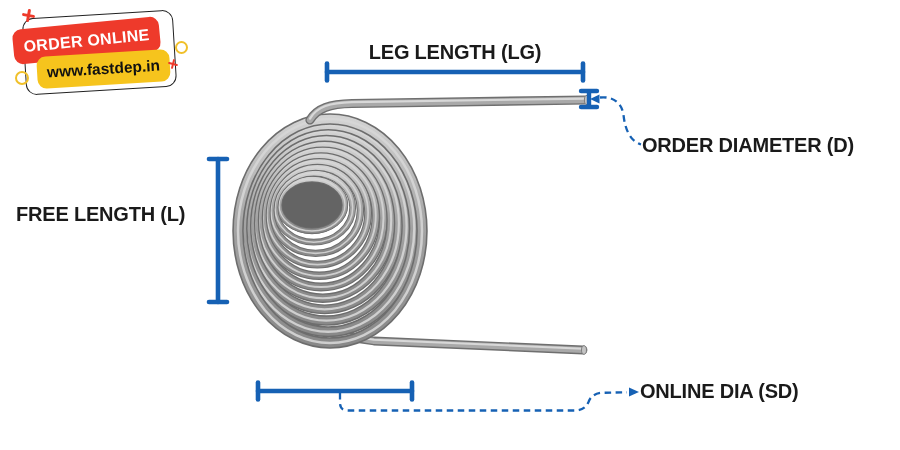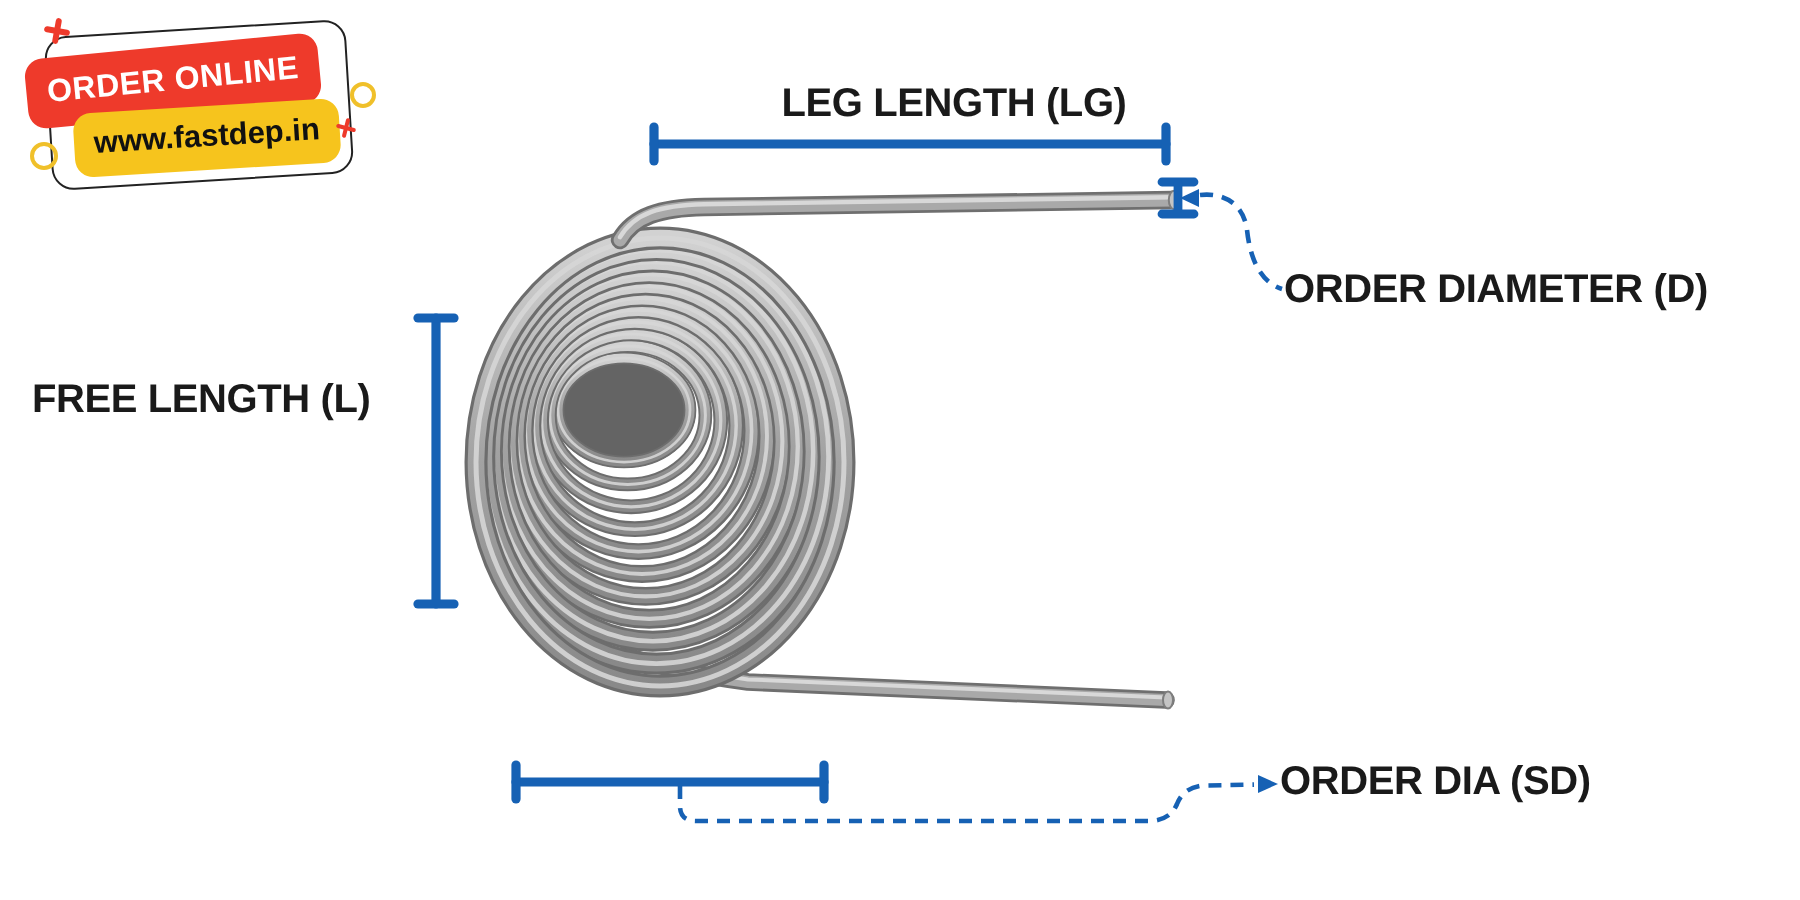--- a/index.html
+++ b/index.html
@@ -5,23 +5,23 @@
   html,body{margin:0;padding:0;background:#ffffff;}
   .canvas{
     position:relative;width:900px;height:450px;background:#ffffff;overflow:hidden;
     font-family:"Liberation Sans",sans-serif;
   }
   
   .dim-label{
     position:absolute;font-weight:700;font-size:20px;letter-spacing:-0.2px;
     color:var(--label-text,#1a1a1a);white-space:nowrap;line-height:24px;
   }
-  #leg-label{left:477px;top:40px;transform:translateX(-50%);}
+  #leg-label{left:455px;top:40px;transform:translateX(-50%);}
   #wire-label{left:642px;top:133px;}
-  #free-label{left:16px;top:188px;}
+  #free-label{left:16px;top:202px;}
   #sd-label{left:640px;top:379px;}
 
   
   .badge{position:absolute;left:0;top:0;width:215px;height:110px;}
   .badge-outline{
     position:absolute;left:24px;top:14px;width:149px;height:75px;
     border:1.8px solid var(--badge-outline,#222);border-radius:11px;
     transform:rotate(-3.5deg);background:#fff;z-index:1;
   }
   .pill{
@@ -156,21 +156,21 @@
     </g>
     <g>
       <path class="dim" d="M 340,393 L 340,403 Q 340,410.5 348,410.5 L 574,410.5 Q 585,410.5 588.5,402 Q 591.5,394 601,392.8 L 627,392.3" fill="none" stroke-width="2.3" stroke-dasharray="6.5 4.5"></path>
       <polygon class="dim-fill" points="639,392 629,387.5 629,396.5"></polygon>
     </g>
   </svg>
 
   <div class="dim-label" id="leg-label">LEG LENGTH (LG)</div>
   <div class="dim-label" id="wire-label">ORDER DIAMETER (D)</div>
   <div class="dim-label" id="free-label">FREE LENGTH (L)</div>
-  <div class="dim-label" id="sd-label">ORDER DIA (SD)</div>
+  <div class="dim-label" id="sd-label">ONLINE DIA (SD)</div>
 
   <div class="badge">
     <span class="plus plus-lg"></span>
     <div class="badge-outline"></div>
     <span class="ring ring-right"></span>
     <span class="ring ring-left"></span>
     <div class="pill pill-red">
       <span>ORDER ONLINE</span>
     </div>
     <div class="pill pill-yellow">

